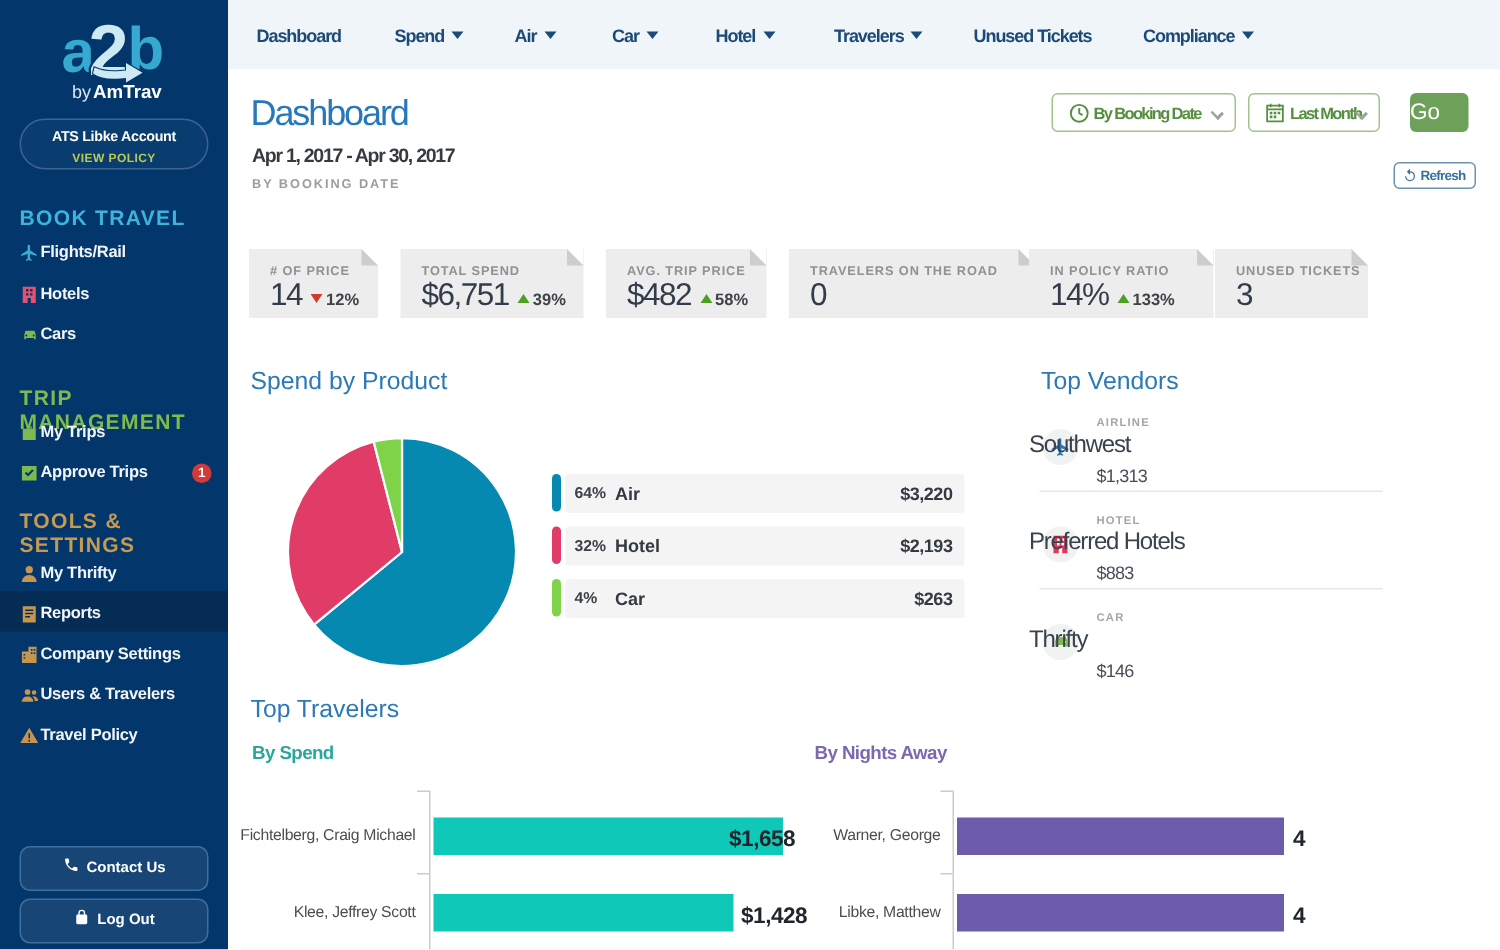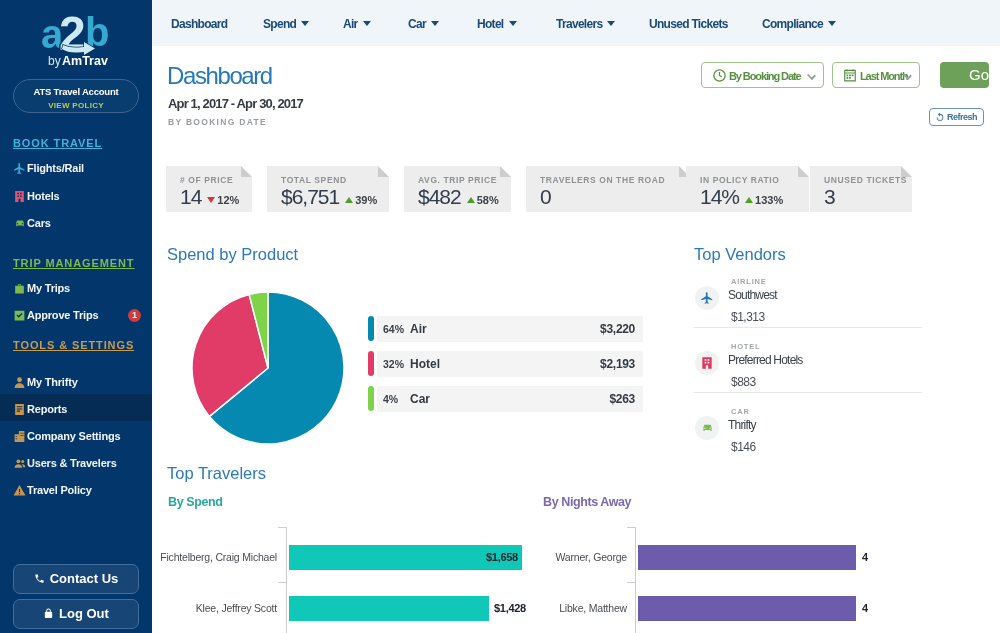--- a/index.html
+++ b/index.html
@@ -4,41 +4,41 @@
 <style>
 * { margin:0; padding:0; box-sizing:border-box; }
 html,body { width:1000px; height:633px; }
 body { font-family:"Liberation Sans",sans-serif; background:#fff; position:relative; overflow:hidden; }
 
 
 #sidebar { position:absolute; left:0; top:0; width:152px; height:633px; background:#03376b; }
 #acctbox { position:absolute; left:13px; top:79px; width:126px; height:34px; border:1px solid #3d6490; border-radius:17px; background:rgba(255,255,255,0.03); text-align:center; }
 #acctbox .l1 { color:#fff; font-weight:bold; font-size:9.5px; letter-spacing:-0.2px; margin-top:6px; }
 #acctbox .l2 { color:#b9cc51; font-weight:bold; font-size:8px; letter-spacing:0.3px; margin-top:4px; }
-.sechead { position:absolute; left:13px; font-size:11px; font-weight:bold; letter-spacing:0.9px;text-decoration:underline; }
+.sechead { position:absolute; left:13px; font-size:14px; font-weight:bold; letter-spacing:0.9px; }
 .sitem { position:absolute; left:13px; height:16px; color:#f2f5f8; font-size:11px; font-weight:bold; letter-spacing:-0.2px; white-space:nowrap; }
 .sitem svg { position:absolute; left:0; top:1px; }
 .sitem .t { position:absolute; left:14px; top:1px; }
 #activerow { position:absolute; left:0; top:394px; width:152px; height:27px; background:#042c55; }
-.sbtn { position:absolute; left:13px; width:126px; height:30px; border:1px solid #416e9e; border-radius:7px; background:#164576; color:#fff; font-size:13px; font-weight:bold; text-align:center; line-height:28px; }
+.sbtn { position:absolute; left:13px; width:126px; height:30px; border:1px solid #416e9e; border-radius:7px; background:#164576; color:#fff; font-size:10px; font-weight:bold; text-align:center; line-height:28px; }
 #badge1 { position:absolute; left:128px; top:309px; width:13px; height:13px; background:#d43a3a; border-radius:50%; color:#fff; font-size:9px; font-weight:bold; text-align:center; line-height:13px; }
 
 
 #topnav { position:absolute; left:152px; top:0; width:848px; height:46px; background:#eff5f8; }
 .navitem { position:absolute; top:17px; font-size:12px; font-weight:bold; letter-spacing:-0.7px; color:#1b4a78; white-space:nowrap; }
 .tri { display:inline-block; width:0; height:0; border-left:4px solid transparent; border-right:4px solid transparent; border-top:5px solid #1b4a78; margin-left:5px; vertical-align:2px; }
 
 
 #h-title { position:absolute; left:167px; top:62px; font-size:24px; letter-spacing:-1.4px; color:#2578bb; }
 #h-dates { position:absolute; left:168px; top:96px; font-size:13px; font-weight:bold; letter-spacing:-0.85px; color:#363b42; }
 #h-by { position:absolute; left:168px; top:117px; font-size:8.5px; font-weight:bold; color:#9a9da0; letter-spacing:1.3px; }
 .sel { position:absolute; top:62px; height:26px; white-space:nowrap; border:1px solid #9fc38e; border-radius:4px; background:#fff; color:#568f3f; font-size:11px; font-weight:bold; letter-spacing:-1.1px; }
 .sel .ico { position:absolute; left:10px; top:5px; }
 .chev { position:absolute; right:8px; top:9px; width:7px; height:7px; border-right:2px solid #9aa59a; border-bottom:2px solid #9aa59a; transform:rotate(45deg) scale(1,0.8); }
-#gobtn { position:absolute; left:940px; top:62px; width:49px; height:26px; background:#6da15a; border-radius:4px; color:#fff; font-size:15px; text-align:right; line-height:26px; }
+#gobtn { position:absolute; left:940px; top:62px; width:39px; height:26px; background:#6da15a; border-radius:4px; color:#fff; font-size:15px; text-align:left; line-height:26px; }
 #refresh { position:absolute; left:929px; top:108px; width:55px; height:18px; border:1px solid #6b92b2; border-radius:4px; background:#fff; color:#3c7098; font-size:9px; font-weight:bold; letter-spacing:-0.5px; line-height:16px; }
 
 
 .card { position:absolute; top:166px; height:46px; background:#ededed; }
 .card:before { content:""; position:absolute; top:0; right:0; border-style:solid; border-width:0 11px 11px 0; border-color:#fff #fff #cdcdcd transparent; }
 .card .lbl { position:absolute; left:14px; top:9px; font-size:8.5px; font-weight:bold; color:#8f9193; letter-spacing:0.6px; white-space:nowrap; }
 .card .val { position:absolute; left:14px; top:19px; font-size:21px; letter-spacing:-1px; color:#333c4b; white-space:nowrap; }
 .card .pct { font-size:11px; font-weight:bold; letter-spacing:0; color:#3f4246; }
 .up { display:inline-block; width:0; height:0; border-left:4px solid transparent; border-right:4px solid transparent; border-bottom:6px solid #4ba024; vertical-align:1px; margin:0 2px 0 6px; }
 .dn { display:inline-block; width:0; height:0; border-left:4px solid transparent; border-right:4px solid transparent; border-top:6px solid #cf3b30; vertical-align:1px; margin:0 2px 0 6px; }
@@ -49,46 +49,46 @@
 
 .lrow { position:absolute; left:377px; width:266px; height:26px; background:#f4f4f5; border-radius:2px; }
 .lbar { position:absolute; left:368px; width:6px; height:25px; border-radius:3px; }
 .lrow .p { position:absolute; left:6px; top:7px; font-size:10.5px; font-weight:bold; color:#3c4147; }
 .lrow .n { position:absolute; left:33px; top:6px; font-size:12px; font-weight:bold; color:#343a41; }
 .lrow .v { position:absolute; right:8px; top:6px; font-size:12px; font-weight:bold; letter-spacing:-0.3px; color:#343a41; }
 
 
 .vcirc { position:absolute; left:695px; width:24px; height:24px; border-radius:50%; background:#f1f2f2; }
 .vlbl { position:absolute; left:731px; font-size:7.5px; font-weight:bold; color:#a3a7ab; letter-spacing:0.8px;text-align:center; }
-.vname { position:absolute; left:728px; font-size:12px; letter-spacing:-0.8px; color:#3a424b; }
+.vname { position:absolute; left:686px; font-size:16px; letter-spacing:-0.8px; color:#3a424b; }
 .vval { position:absolute; left:731px; font-size:12px; letter-spacing:-0.5px; color:#494f57; }
 .vdiv { position:absolute; left:693px; width:229px; height:1px; background:#e8e8e8; }
 
 
 .chlbl { position:absolute; font-size:12.5px; font-weight:bold; letter-spacing:-0.4px; }
 .axis { position:absolute; width:1px; background:#ccc; }
 .tick { position:absolute; width:8px; height:1px; background:#ccc; }
 .bar { position:absolute; height:25px; }
 .bname { position:absolute; font-size:10.5px; letter-spacing:-0.2px; color:#4a4e52; text-align:right; white-space:nowrap; }
-.bval { position:absolute; font-size:11px; font-weight:bold; letter-spacing:-0.3px; color:#20262c; }
+.bval { position:absolute; font-size:15px; font-weight:bold; letter-spacing:-0.3px; color:#20262c; }
 </style>
 </head>
 <body>
 
 <div id="sidebar">
   <svg width="152" height="72" style="position:absolute;top:0;left:0">
     <text x="41" y="48" font-size="40" font-weight="bold" fill="#35a9cf">a</text>
     <text x="85" y="46" font-size="40" font-weight="bold" fill="#35a9cf">b</text>
     <text x="59" y="50" font-size="48" font-weight="bold" fill="#cde9f4" stroke="#03376b" stroke-width="3" paint-order="stroke">2</text>
     <path d="M 63 45 Q 70 48 78 47.5 L 84 47 L 84 42 L 95 48.5 L 84 55 L 84 52 L 78 52.5 Q 68 53 62 49 Z" fill="#cde9f4" stroke="#03376b" stroke-width="1.5" paint-order="stroke"></path>
     <text x="48" y="65" font-size="12" fill="#dde6ee">by</text>
     <text x="62" y="65" font-size="12.5" font-weight="bold" fill="#fff">AmTrav</text>
   </svg>
   <div id="acctbox">
-      <div class="l1">ATS Travel Account</div>
+      <div class="l1">ATS Libke Account</div>
       <div class="l2">VIEW POLICY</div>
     </div>
 
   <div class="sechead" style="top:137px;color:#3eb3dc">BOOK TRAVEL</div>
   <div class="sitem" style="top:161px">
     <svg width="13" height="13" viewBox="0 0 24 24" fill="#3fa9d4">
         <path d="M21 16v-2l-8-5V3.5A1.5 1.5 0 0 0 11.5 2 1.5 1.5 0 0 0 10 3.5V9l-8 5v2l8-2.5V19l-2 1.5V22l3.5-1 3.5 1v-1.5L13 19v-5.5z"></path>
       </svg>
     <span class="t">Flights/Rail</span>
   </div>

